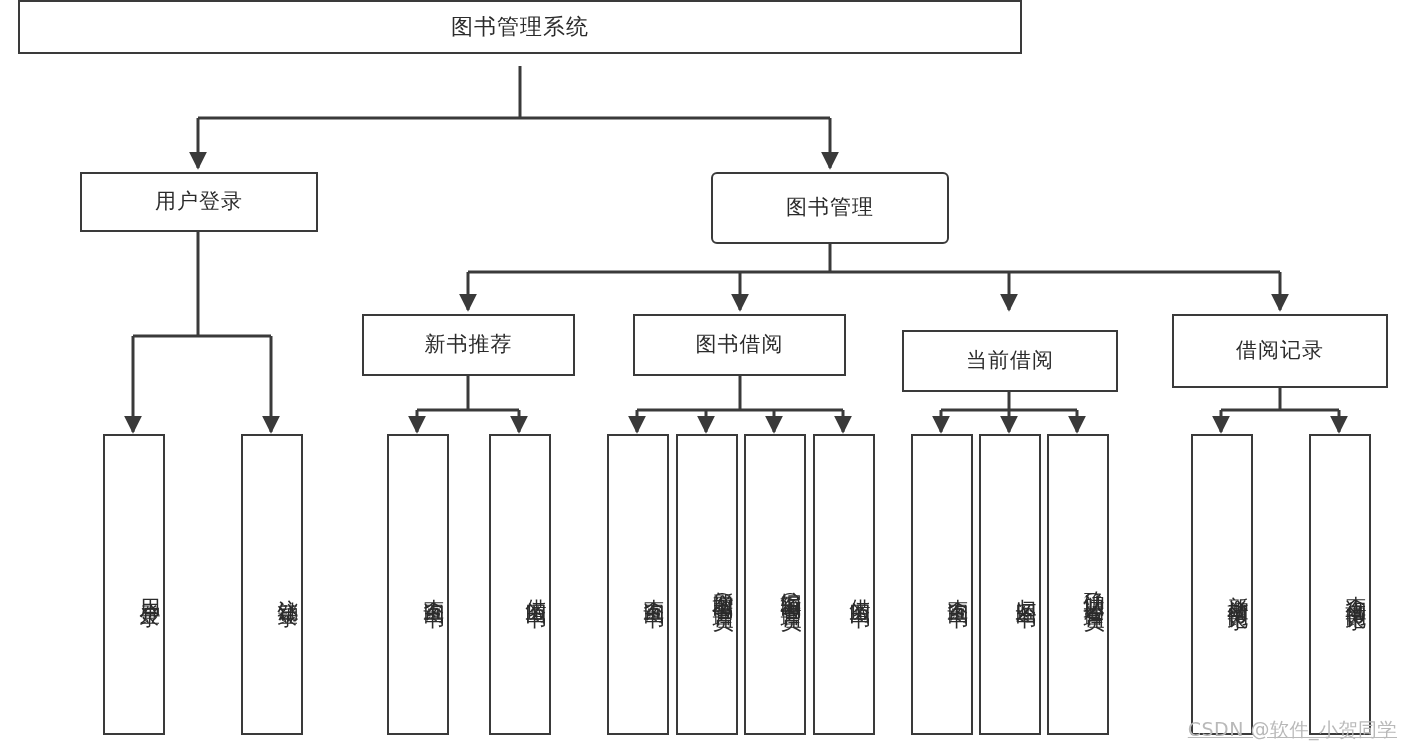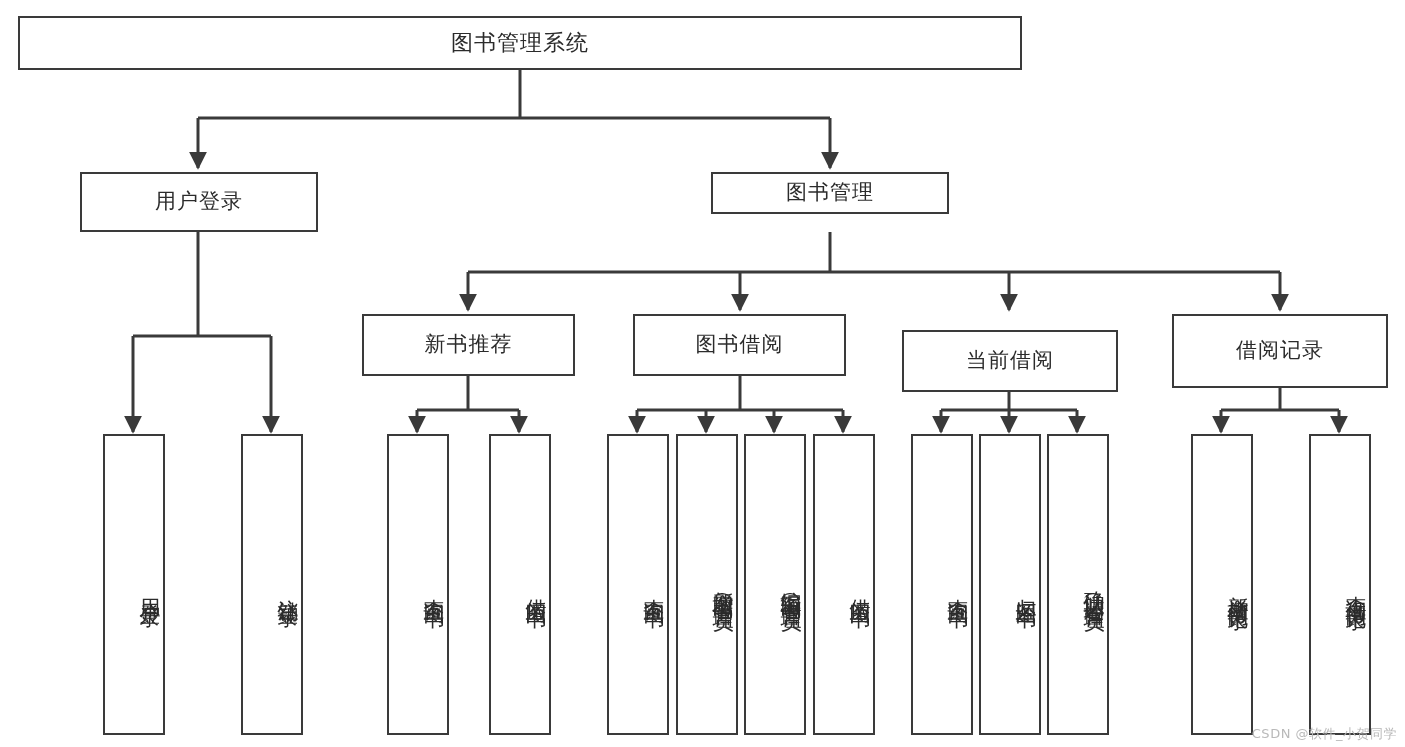--- a/index.html
+++ b/index.html
@@ -55,24 +55,25 @@
     text-orientation: upright;
     white-space: nowrap;
   }
   #root-node {
     font-size: 22px;
   }
   #watermark {
     position: absolute;
     right: 8px;
     bottom: 4px;
-    font-size: 13px;
+    font-size: 19px;
     color: #b9b9b9;
     letter-spacing: 0.5px;
     white-space: nowrap;
+    text-decoration: underline;
   }
 </style>
 </head>
 <body>
 
 <div id="canvas">
 
   <svg class="edges" viewBox="0 0 1405 747" xmlns="http://www.w3.org/2000/svg">
     <defs>
       <marker id="arrow" viewBox="0 0 10 10" refX="9" refY="5" markerWidth="6" markerHeight="6" orient="auto-start-reverse">
@@ -116,28 +117,28 @@
       <path d="M 1009 410 L 1009 432" marker-end="url(#arrow)"></path>
       <path d="M 1077 410 L 1077 432" marker-end="url(#arrow)"></path>
 
       <path d="M 1280 376 L 1280 410"></path>
       <path d="M 1221 410 L 1339 410"></path>
       <path d="M 1221 410 L 1221 432" marker-end="url(#arrow)"></path>
       <path d="M 1339 410 L 1339 432" marker-end="url(#arrow)"></path>
     </g>
   </svg>
 
-  <div class="node horiz" id="root-node" style="left:18px; top:16px; width:1004px; height:54px;">
+  <div class="node horiz" id="root-node" style="left:18px; top:0; width:1004px; height:54px;">
     <span>图书管理系统</span>
   </div>
 
   <div class="node horiz" style="left:80px; top:172px; width:238px; height:60px;">
     <span>用户登录</span>
   </div>
-  <div class="node horiz" style="left:711px; top:172px; width:238px; height:42px;">
+  <div class="node horiz" style="left:711px; top:172px; width:238px; height:72px;border-radius:6px;">
     <span>图书管理</span>
   </div>
 
   <div class="node horiz" style="left:633px; top:314px; width:213px; height:62px;">
     <span>图书借阅</span>
   </div>
   <div class="node horiz" style="left:362px; top:314px; width:213px; height:62px;">
     <span>新书推荐</span>
   </div>
   <div class="node horiz" style="left:902px; top:314px; width:216px; height:62px;margin-top:16px;">

